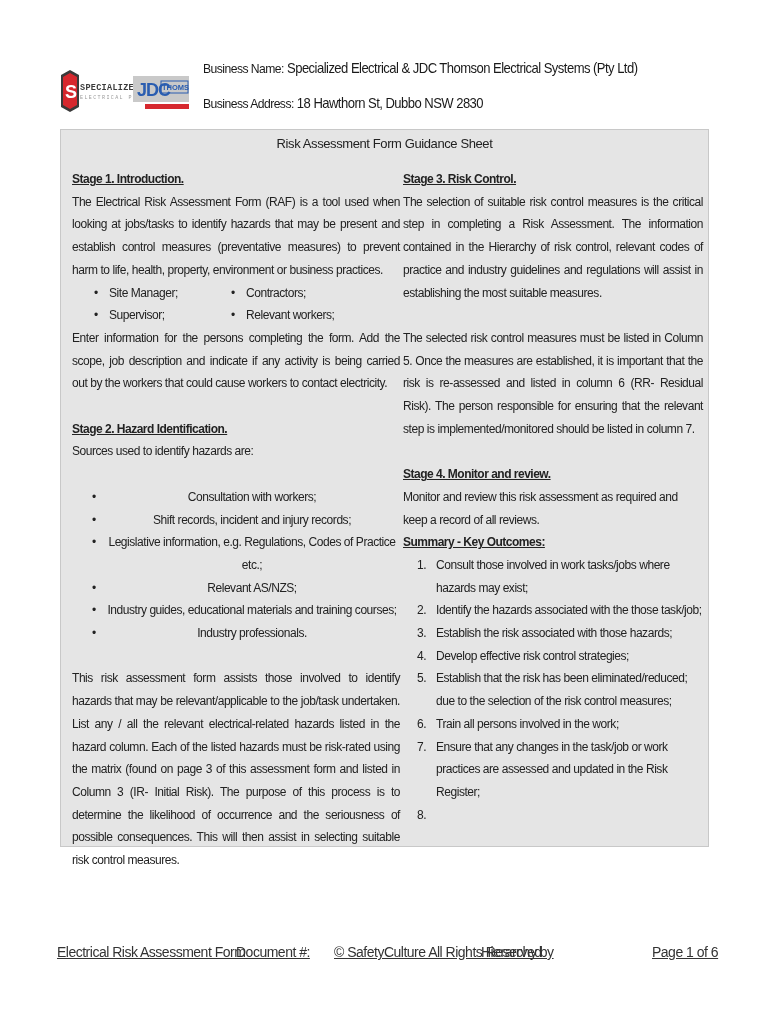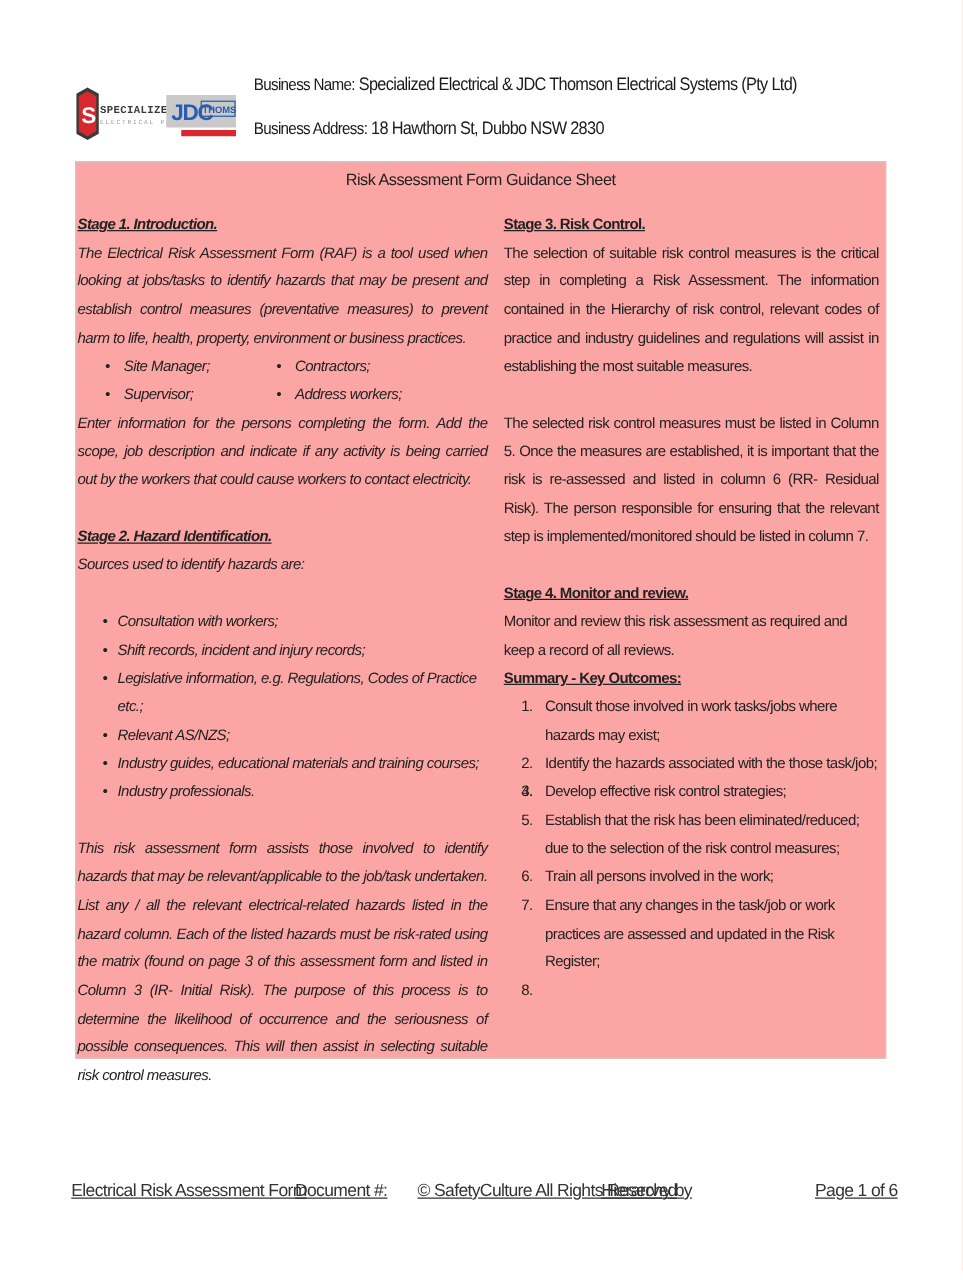--- a/index.html
+++ b/index.html
@@ -5,28 +5,28 @@
   html, body { margin:0; padding:0; background:#ffffff; }
   body { width:770px; height:1024px; position:relative; overflow:hidden;
          font-family:"Liberation Sans", sans-serif; color:#1a1a1a; }
   .header { position:absolute; left:0; top:0; width:770px; height:125px; }
   .logo { position:absolute; left:61px; top:68px; width:128px; height:46px; }
   .biz-name { position:absolute; left:203px; top:60px; font-size:14.5px; letter-spacing:-0.6px; transform:scaleX(0.9); transform-origin:left; white-space:nowrap; }
   .biz-name .lbl { font-size:13.5px; }
   .biz-addr { position:absolute; left:203px; top:95px; font-size:14.5px; letter-spacing:-0.6px; transform:scaleX(0.9); transform-origin:left; white-space:nowrap; }
   .biz-addr .lbl { font-size:13.5px; }
   .box { position:absolute; left:60px; top:129px; width:649px; height:718px;
-         background:#fca5a5; border:1px solid #c8c8c8; box-sizing:border-box; }
+         background:#e5e5e5; border:1px solid #c8c8c8; box-sizing:border-box; }
   .box-title { position:absolute; left:0; top:6px; width:100%; text-align:center; font-size:13px; letter-spacing:-0.4px; color:#222; }
   .col { position:absolute; font-size:12px; line-height:22.7px; letter-spacing:-0.45px; color:#222; }
-  .col.left { left:1px; top:38px; width:328px;font-style:italic; }
+  .col.left { left:11px; top:38px; width:328px; }
   .col.right { left:342px; top:38px; width:300px; }
   .h { font-weight:bold; text-decoration:underline; font-size:12px; letter-spacing:-0.5px; }
   .just { text-align:justify; text-align-last:left; }
-  .bullets { margin:0; padding:0; list-style:none; }
+  .bullets { margin:0; padding:0; list-style:none;text-align:center; }
   .bullets li { position:relative; padding-left:32px; }
   .bullets li::before { content:"•"; position:absolute; left:20px; }
   .two-col-bullets { display:grid; grid-template-columns:137px 180px; padding-left:0; }
   .two-col-bullets div { position:relative; padding-left:37px; }
   .two-col-bullets div::before { content:"•"; position:absolute; left:22px; }
   .numlist { margin:0; padding:0; list-style:none; }
   .numlist li { position:relative; padding-left:33px; }
   .numlist li .n { position:absolute; left:14px; }
   .gap { height:22.7px; }
   .footer { position:absolute; top:944px; font-size:14px; letter-spacing:-0.5px; color:#333; white-space:nowrap;text-decoration:underline; }
@@ -62,21 +62,21 @@
 <div class="box">
   <div class="box-title">Risk Assessment Form Guidance Sheet</div>
 
   <div class="col left">
     <div class="h">Stage 1. Introduction.</div>
     <div class="just">The Electrical Risk Assessment Form (RAF) is a tool used when looking at jobs/tasks to identify hazards that may be present and establish control measures (preventative measures) to prevent harm to life, health, property, environment or business practices.</div>
     <div class="two-col-bullets">
       <div>Site Manager;</div>
       <div>Contractors;</div>
       <div>Supervisor;</div>
-      <div>Address workers;</div>
+      <div>Relevant workers;</div>
     </div>
     <div class="just">Enter information for the persons completing the form. Add the scope, job description and indicate if any activity is being carried out by the workers that could cause workers to contact electricity.</div>
     <div class="gap"></div>
     <div class="h">Stage 2. Hazard Identification.</div>
     <div>Sources used to identify hazards are:</div>
     <div class="gap"></div>
     <ul class="bullets">
       <li>Consultation with workers;</li>
       <li>Shift records, incident and injury records;</li>
       <li>Legislative information, e.g. Regulations, Codes of Practice etc.;</li>
@@ -93,21 +93,21 @@
     <div class="just">The selection of suitable risk control measures is the critical step in completing a Risk Assessment. The information contained in the Hierarchy of risk control, relevant codes of practice and industry guidelines and regulations will assist in establishing the most suitable measures.</div>
     <div class="gap"></div>
     <div class="just">The selected risk control measures must be listed in Column 5. Once the measures are established, it is important that the risk is re-assessed and listed in column 6 (RR- Residual Risk). The person responsible for ensuring that the relevant step is implemented/monitored should be listed in column 7.</div>
     <div class="gap"></div>
     <div class="h">Stage 4. Monitor and review.</div>
     <div>Monitor and review this risk assessment as required and keep a record of all reviews.</div>
     <div class="h">Summary - Key Outcomes:</div>
     <ol class="numlist">
       <li><span class="n">1.</span><span>Consult those involved in work tasks/jobs where hazards may exist;</span></li>
       <li><span class="n">2.</span><span>Identify the hazards associated with the those task/job;</span></li>
-      <li><span class="n">3.</span></li>
+      <li><span class="n">3.</span><span>Establish the risk associated with those hazards;</span></li>
       <li><span class="n">4.</span><span>Develop effective risk control strategies;</span></li>
       <li><span class="n">5.</span><span>Establish that the risk has been eliminated/reduced; due to the selection of the risk control measures;</span></li>
       <li><span class="n">6.</span><span>Train all persons involved in the work;</span></li>
       <li><span class="n">7.</span><span>Ensure that any changes in the task/job or work practices are assessed and updated in the Risk Register;</span></li>
       <li><span class="n">8.</span></li>
     </ol>
   </div>
 </div>
 
 <div class="footer" style="left:57px;">Electrical Risk Assessment Form</div>

